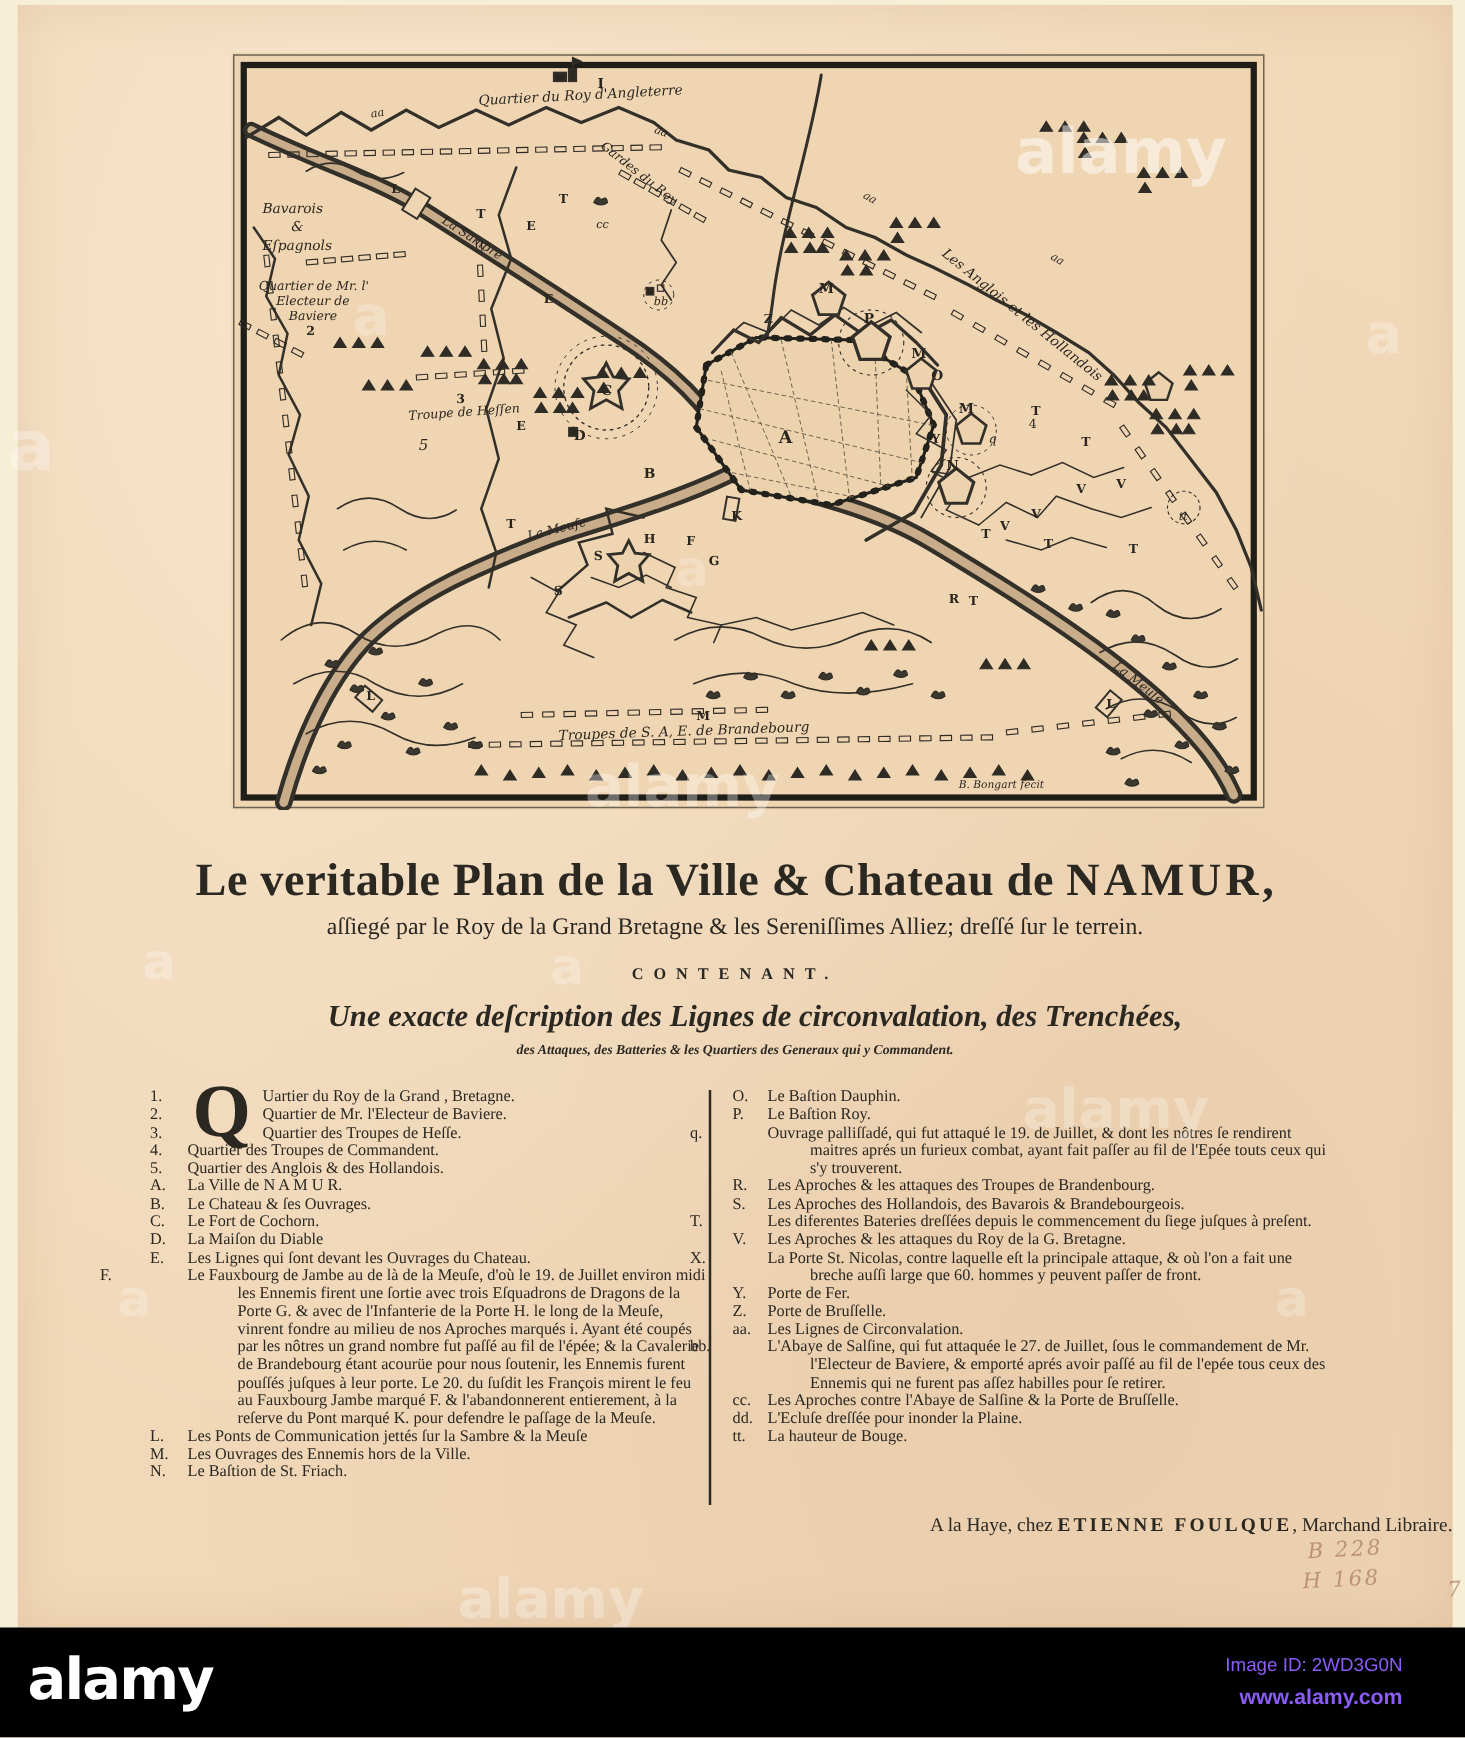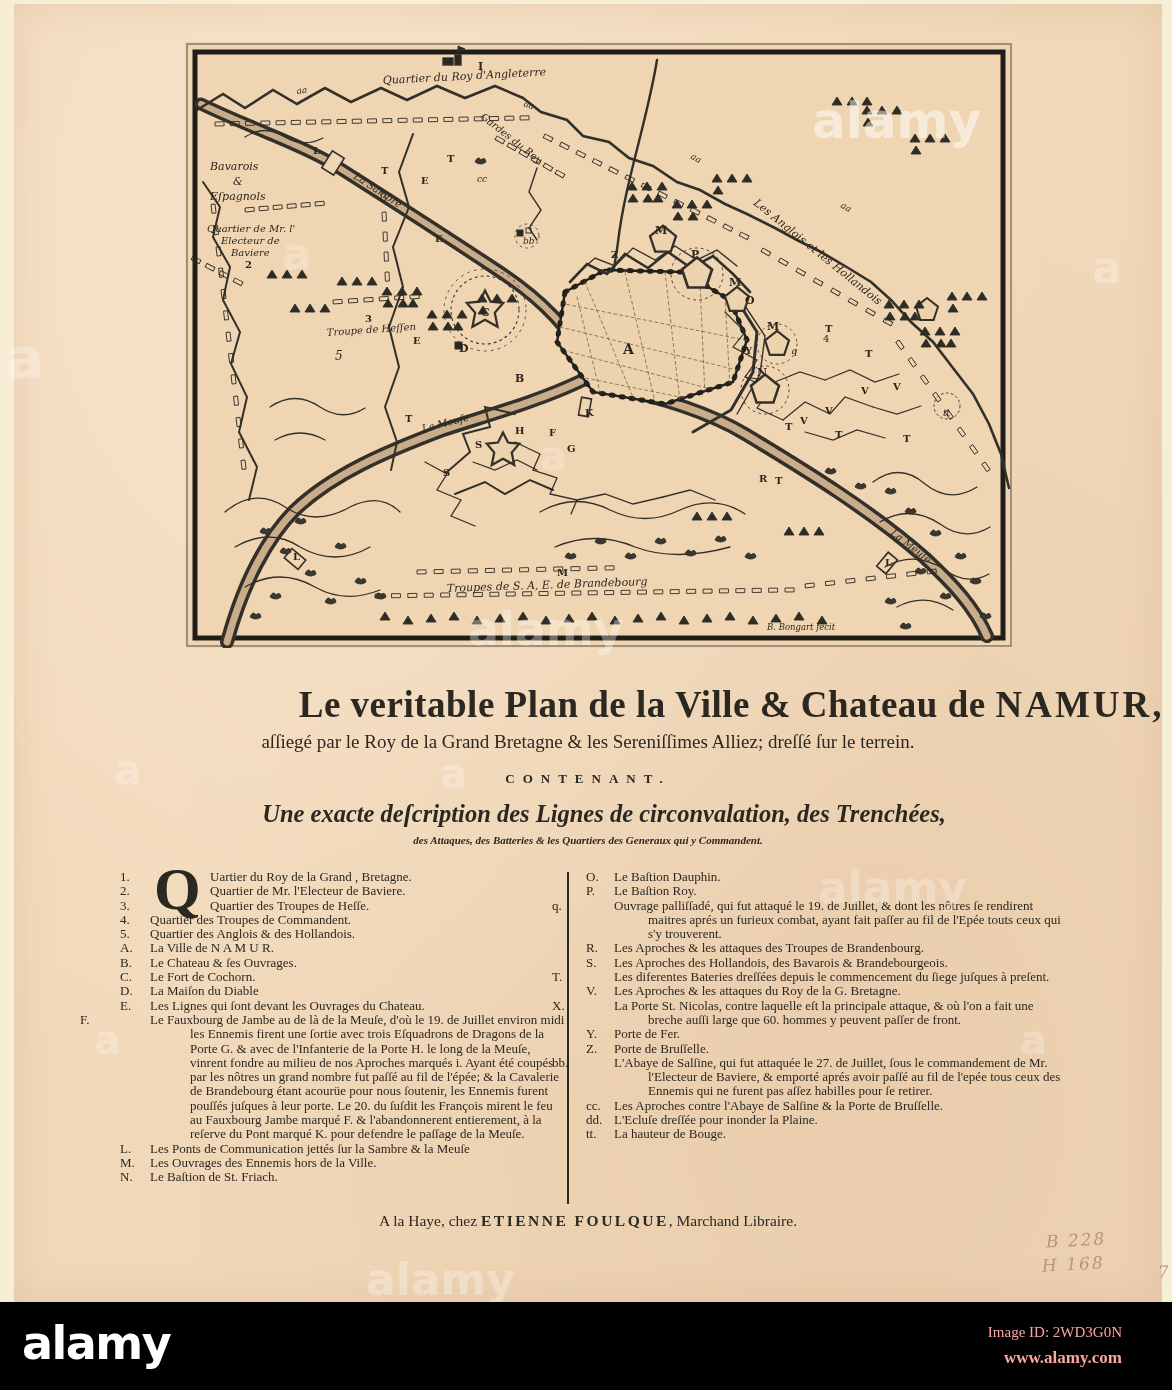--- a/index.html
+++ b/index.html
@@ -16,21 +16,21 @@
       radial-gradient(ellipse at 28% 18%, rgba(255,243,224,.45), transparent 62%),
       radial-gradient(ellipse at 75% 85%, rgba(205,165,125,.22), transparent 60%),
       #f1d8b9;
     box-shadow:inset 0 0 40px rgba(170,130,90,.18);
   }
   
   .map-frame{position:absolute;left:171px;top:38px;width:828px;height:606px;}
   .map-frame svg{display:block;width:828px;height:606px;}
   
   .title-block{position:absolute;left:0;right:0;top:682px;text-align:center;}
-  .t1{font-size:37px;line-height:38px;margin:0;font-weight:600;letter-spacing:.5px;text-align:right;}
+  .t1{font-size:37px;line-height:38px;margin:0;font-weight:600;letter-spacing:.5px;}
   .t1 .caps{letter-spacing:3px;}
   .t2{font-size:19px;line-height:22px;margin-top:7px;}
   .t3{font-size:13px;line-height:15px;margin-top:18px;font-weight:bold;letter-spacing:8px;}
   .t4{font-size:24.5px;line-height:28px;margin-top:14px;font-style:italic;font-weight:bold;padding-left:32px;}
   .t5{font-size:11px;line-height:18px;margin-top:3px;font-style:italic;font-weight:bold;}
   
   .legend{position:absolute;top:866px;left:0;right:0;font-size:13px;line-height:14.3px;}
   .lcol{position:absolute;top:0;}
   .col-left{left:100px;width:452px;}
   .col-right{left:570px;width:478px;}
@@ -40,43 +40,43 @@
   .li .key{position:absolute;left:6px;top:0;}
   .col-right .li .key{left:2px;}
   .li.qpad{padding-left:96px;}
   .col-left .li.wrap{padding-left:76px;text-indent:-40px;}
   .col-right .li.wrap{padding-left:64px;text-indent:-34px;}
   .dropQ{
     position:absolute;left:40px;top:-4px;font-size:60px;line-height:46px;
     font-weight:bold;
   }
   
-  .publisher{position:absolute;left:0;right:0;top:1208px;text-align:center;font-size:15.5px;}
+  .publisher{position:absolute;left:0;right:0;top:1208px;text-align:right;font-size:15.5px;}
   .publisher .pname{letter-spacing:2.5px;font-weight:600;}
   
   .pencil{
     position:absolute;font-style:italic;font-size:17px;
     color:rgba(150,95,80,.55);transform:rotate(-3deg);
     font-family:"DejaVu Serif",serif;letter-spacing:2px;
   }
   
   .wm{
     position:absolute;color:#fff;font-family:"DejaVu Sans","Liberation Sans",sans-serif;
     font-weight:bold;pointer-events:none;z-index:40;line-height:1;
   }
   
   .footer-bar{position:absolute;left:0;bottom:0;width:100%;height:88px;background:#000;z-index:60;}
   .alamy-logo{
     position:absolute;left:22px;top:14px;color:#fff;
     font-family:"DejaVu Sans","Liberation Sans",sans-serif;
     font-weight:bold;font-size:46px;letter-spacing:-1.5px;
   }
   .footer-right{
-    position:absolute;right:50px;top:22px;text-align:right;color:#fca5a5;
-    font-family:Liberation Serif, serif;
+    position:absolute;right:50px;top:22px;text-align:right;color:#8b5cf6;
+    font-family:Liberation Sans, sans-serif;
   }
   .footer-id{font-size:15px;font-weight:400;}
   .footer-url{font-size:17px;font-weight:bold;margin-top:7px;text-align:right;}
 </style>
 </head>
 <body>
 
 <div class="paper">
 
   <div class="map-frame">
@@ -576,20 +576,21 @@
         <div class="li"><span class="key">O.</span><span>Le Baſtion Dauphin.</span></div>
         <div class="li"><span class="key">P.</span><span>Le Baſtion Roy.</span></div>
         <div class="li wrap"><span class="key">q.</span><span>Ouvrage palliſſadé, qui fut attaqué le 19. de Juillet, &amp; dont les nôtres ſe rendirent maitres aprés un furieux combat, ayant fait paſſer au fil de l'Epée touts ceux qui s'y trouverent.</span></div>
         <div class="li"><span class="key">R.</span><span>Les Aproches &amp; les attaques des Troupes de Brandenbourg.</span></div>
         <div class="li"><span class="key">S.</span><span>Les Aproches des Hollandois, des Bavarois &amp; Brandebourgeois.</span></div>
         <div class="li wrap"><span class="key">T.</span><span>Les diferentes Bateries dreſſées depuis le commencement du ſiege juſques à preſent.</span></div>
         <div class="li"><span class="key">V.</span><span>Les Aproches &amp; les attaques du Roy de la G. Bretagne.</span></div>
         <div class="li wrap"><span class="key">X.</span><span>La Porte St. Nicolas, contre laquelle eſt la principale attaque, &amp; où l'on a fait une breche auſſi large que 60. hommes y peuvent paſſer de front.</span></div>
         <div class="li"><span class="key">Y.</span><span>Porte de Fer.</span></div>
         <div class="li"><span class="key">Z.</span><span>Porte de Bruſſelle.</span></div>
+        <div class="li"><span class="key">aa.</span><span>Les Lignes de Circonvalation.</span></div>
         <div class="li wrap"><span class="key">bb.</span><span>L'Abaye de Salſine, qui fut attaquée le 27. de Juillet, ſous le commandement de Mr. l'Electeur de Baviere, &amp; emporté aprés avoir paſſé au fil de l'epée tous ceux des Ennemis qui ne furent pas aſſez habilles pour ſe retirer.</span></div>
         <div class="li"><span class="key">cc.</span><span>Les Aproches contre l'Abaye de Salſine &amp; la Porte de Bruſſelle.</span></div>
         <div class="li"><span class="key">dd.</span><span>L'Ecluſe dreſſée pour inonder la Plaine.</span></div>
         <div class="li"><span class="key">tt.</span><span>La hauteur de Bouge.</span></div>
       </div>
   </div>
 
   <div class="publisher"><span>A la Haye, chez </span><span class="pname">ETIENNE FOULQUE</span><span>, Marchand Libraire.</span></div>
 
   <div id="pencil-layer">

